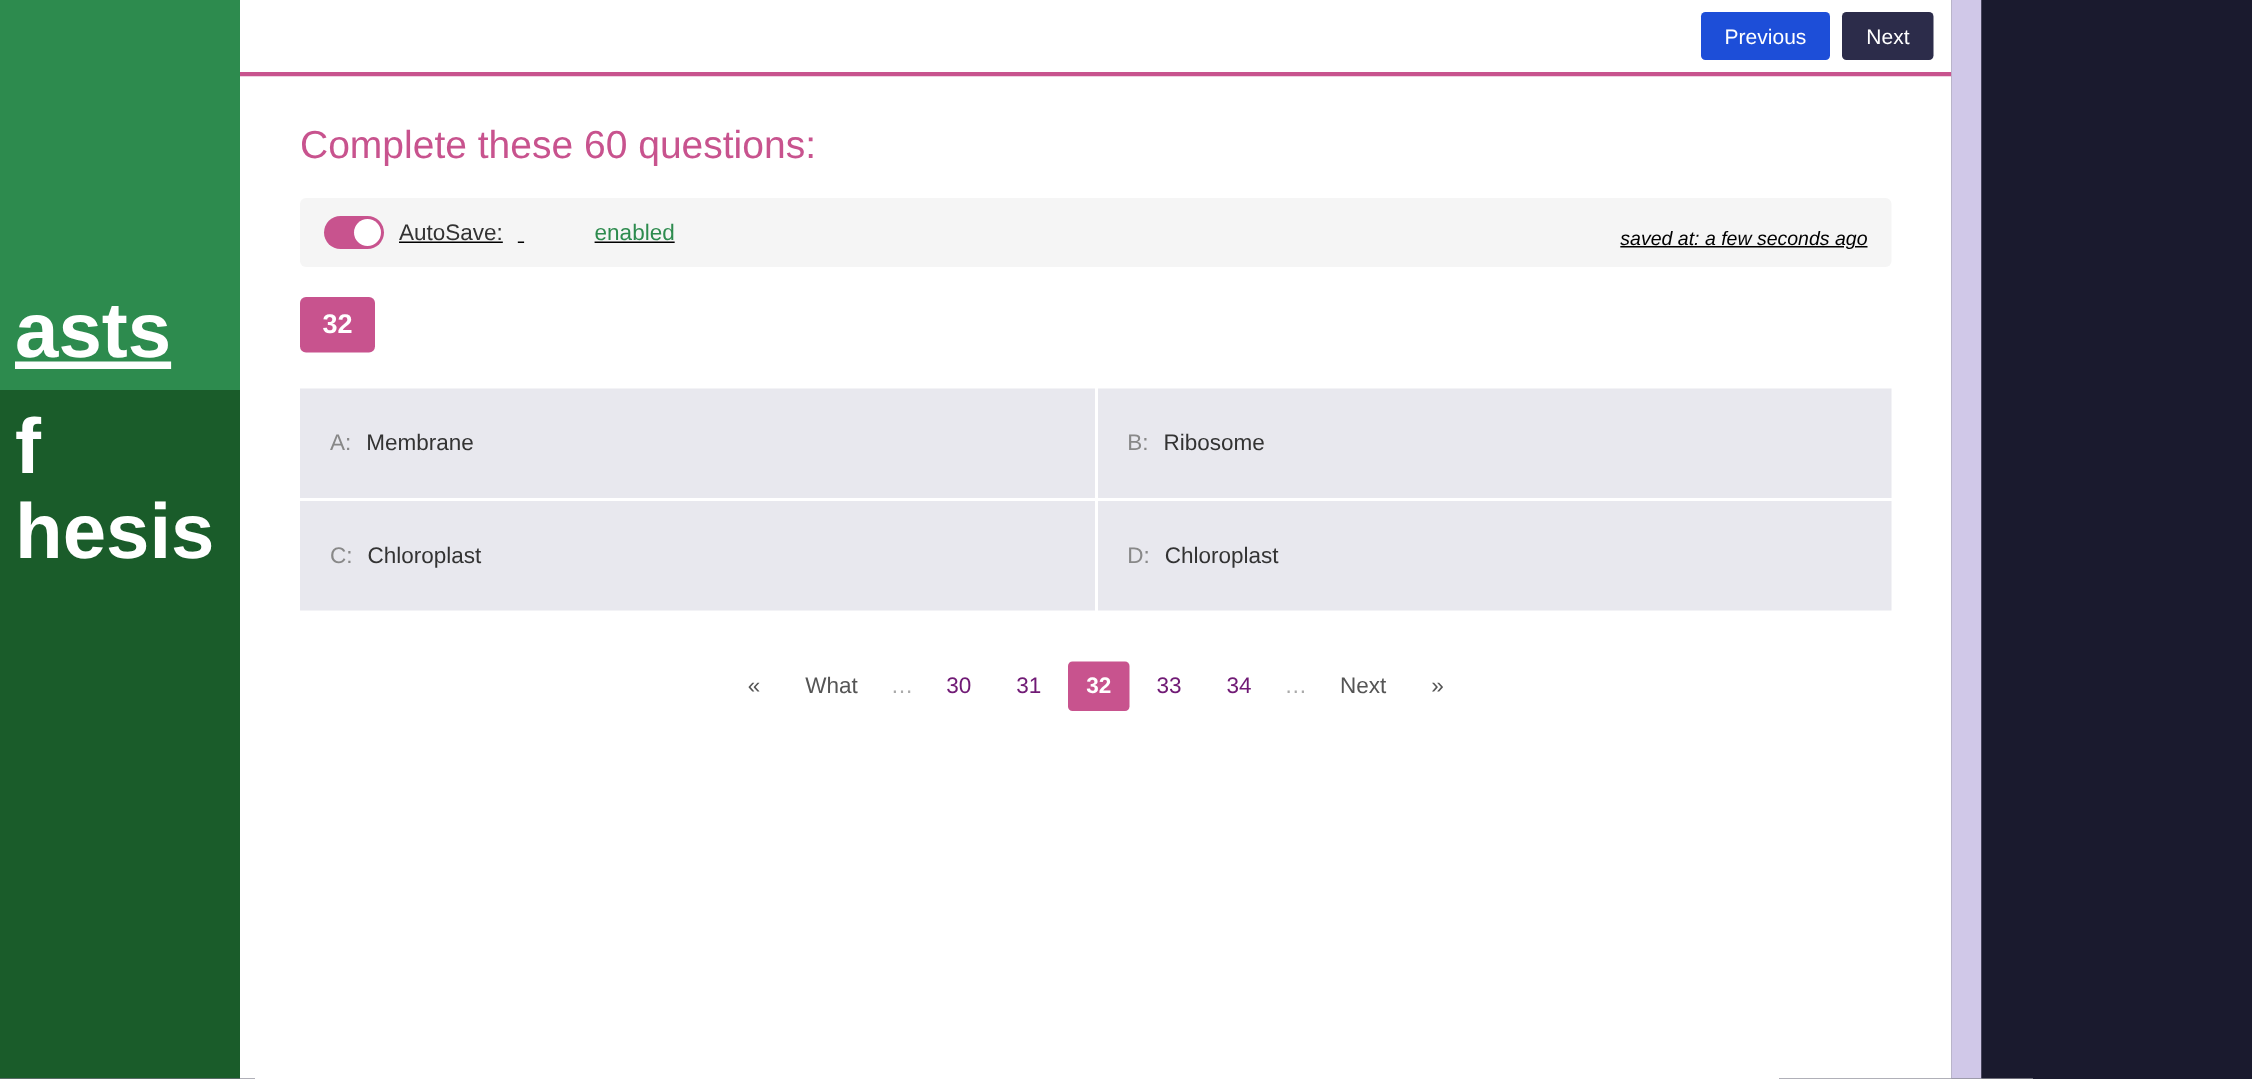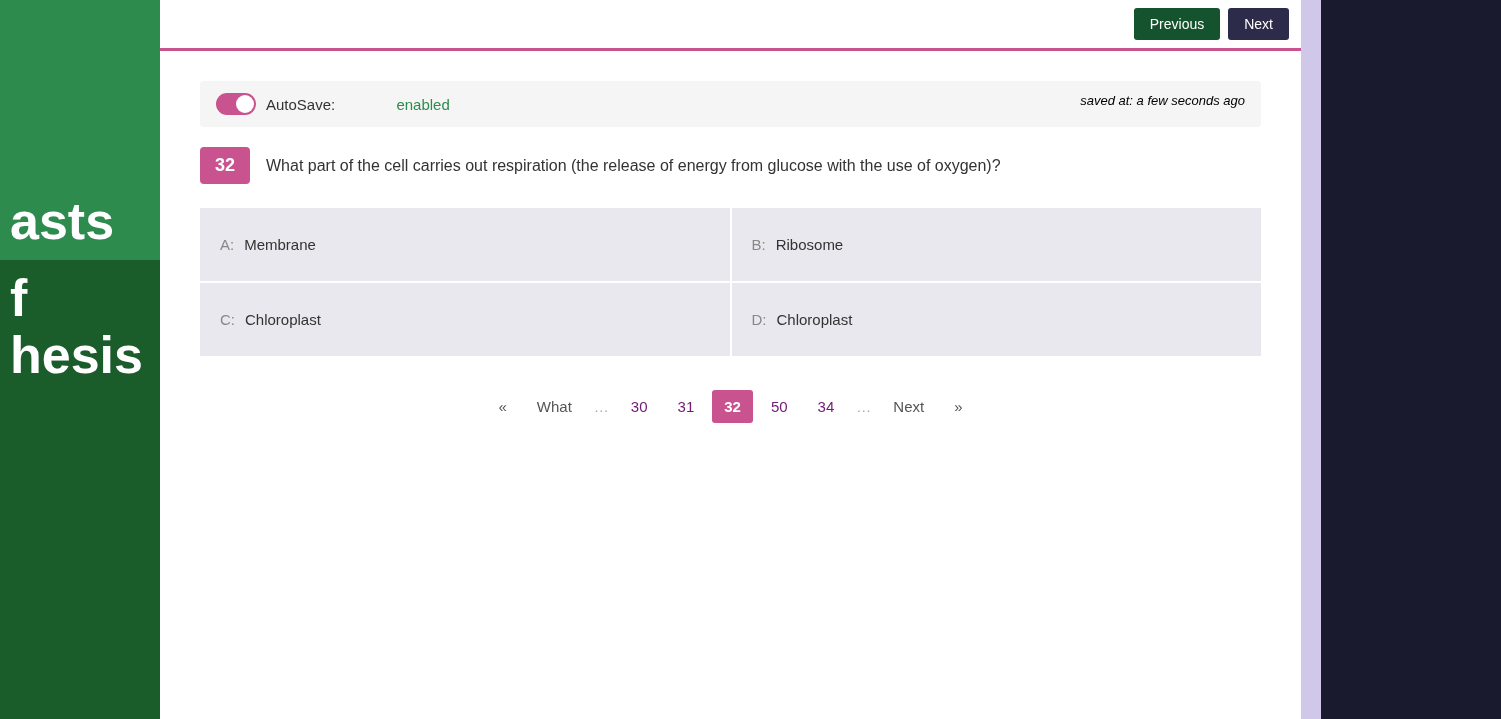--- a/index.html
+++ b/index.html
@@ -25,20 +25,21 @@
       background: #2d8b4e;
       color: white;
       font-size: 52px;
       font-weight: bold;
       padding: 10px 10px;
       line-height: 1.1;
       flex: 0 0 auto;
       height: 260px;
       display: flex;
       align-items: flex-end;
+      text-decoration: underline;
     }
 
     .sidebar-bottom {
       background: #1a5c2a;
       color: white;
       font-size: 52px;
       font-weight: bold;
       padding: 10px 10px;
       line-height: 1.1;
       flex: 1;
@@ -58,21 +59,21 @@
       background: white;
       display: flex;
       justify-content: flex-end;
       align-items: center;
       padding: 8px 12px;
       border-bottom: 3px solid #c8538e;
       gap: 8px;
     }
 
     .btn-previous {
-      background: #14532d;
+      background: #1d4ed8;
       color: white;
       border: none;
       padding: 8px 16px;
       font-size: 14px;
       cursor: pointer;
       border-radius: 3px;
     }
 
     .btn-next-top {
       background: #2c2c4a;
@@ -93,26 +94,27 @@
 
     .quiz-title {
       color: #c8538e;
       font-size: 26px;
       font-weight: normal;
       margin-bottom: 20px;
     }
 
     .autosave-row {
       display: flex;
-      align-items: flex-start;
+      align-items: flex-end;
       justify-content: space-between;
       background: #f5f5f5;
       border-radius: 4px;
       padding: 12px 16px;
       margin-bottom: 20px;
+      text-decoration: underline;
     }
 
     .autosave-left {
       display: flex;
       align-items: center;
       gap: 10px;
       font-size: 15px;
       color: #333;
     }
 
@@ -256,36 +258,36 @@
 
 <div class="main-content">
 
   <div class="top-bar">
     <button class="btn-previous">Previous</button>
     <button class="btn-next-top">Next</button>
   </div>
 
   <div class="quiz-area">
 
+    <div class="quiz-title">Complete these 60 questions:</div>
 
     <div class="autosave-row">
       <div class="autosave-left">
         <div class="toggle-switch">
           <div class="toggle-knob"></div>
         </div>
         <span class="autosave-label">AutoSave:</span>
         &nbsp;
         <span class="autosave-enabled">enabled</span>
       </div>
       <div class="saved-text">saved at: a few seconds ago</div>
     </div>
 
     <div class="question-block">
       <div class="question-number">32</div>
-      <div class="question-text">What part of the cell carries out respiration (the release of energy from glucose with the use of oxygen)?</div>
     </div>
 
     <div class="answers-grid">
       <div class="answer-cell">
         <span class="answer-label">A:</span>
         <span>Membrane</span>
       </div>
       <div class="answer-cell">
         <span class="answer-label">B:</span>
         <span>Ribosome</span>
@@ -300,21 +302,21 @@
       </div>
     </div>
 
     <div class="pagination">
       <button class="page-btn nav-text">«</button>
       <button class="page-btn nav-text">What</button>
       <span class="page-dots">…</span>
       <button class="page-btn">30</button>
       <button class="page-btn">31</button>
       <button class="page-btn active">32</button>
-      <button class="page-btn">50</button>
+      <button class="page-btn">33</button>
       <button class="page-btn">34</button>
       <span class="page-dots">…</span>
       <button class="page-btn nav-text">Next</button>
       <button class="page-btn nav-text">»</button>
     </div>
 
   </div>
 </div>
 
 <div class="right-panel"></div>

